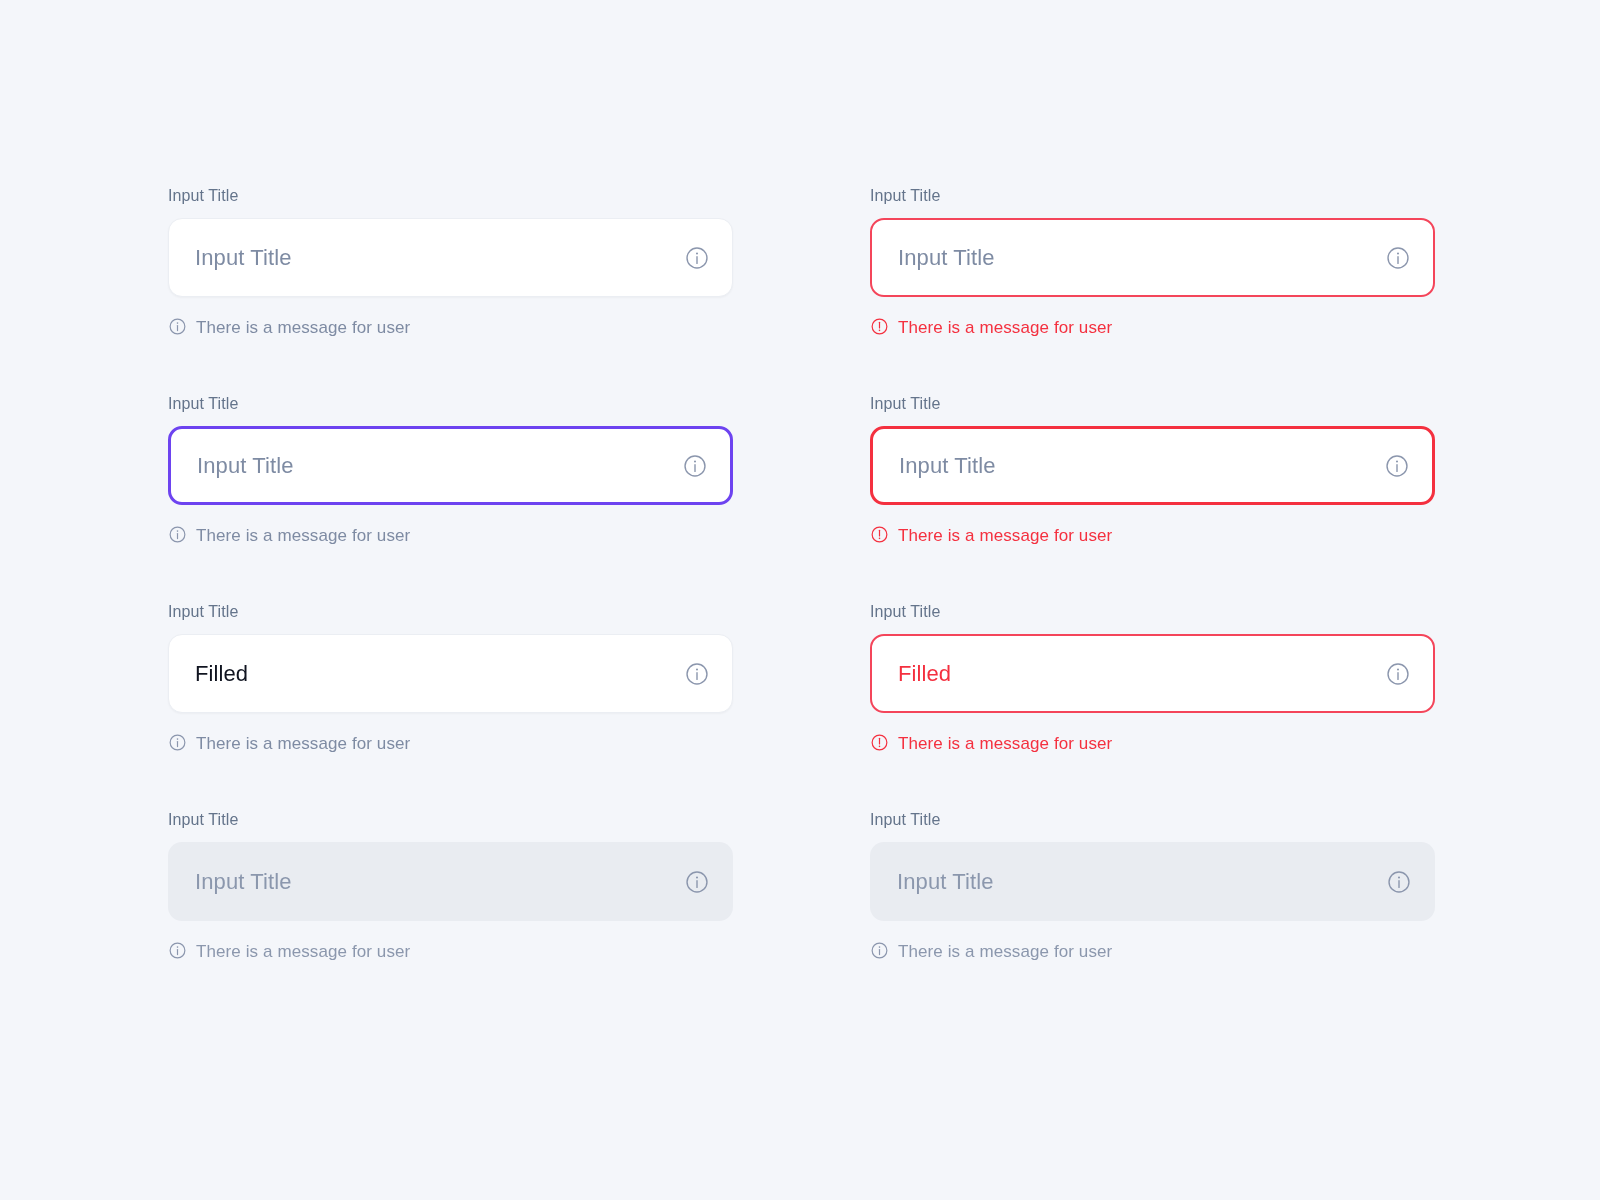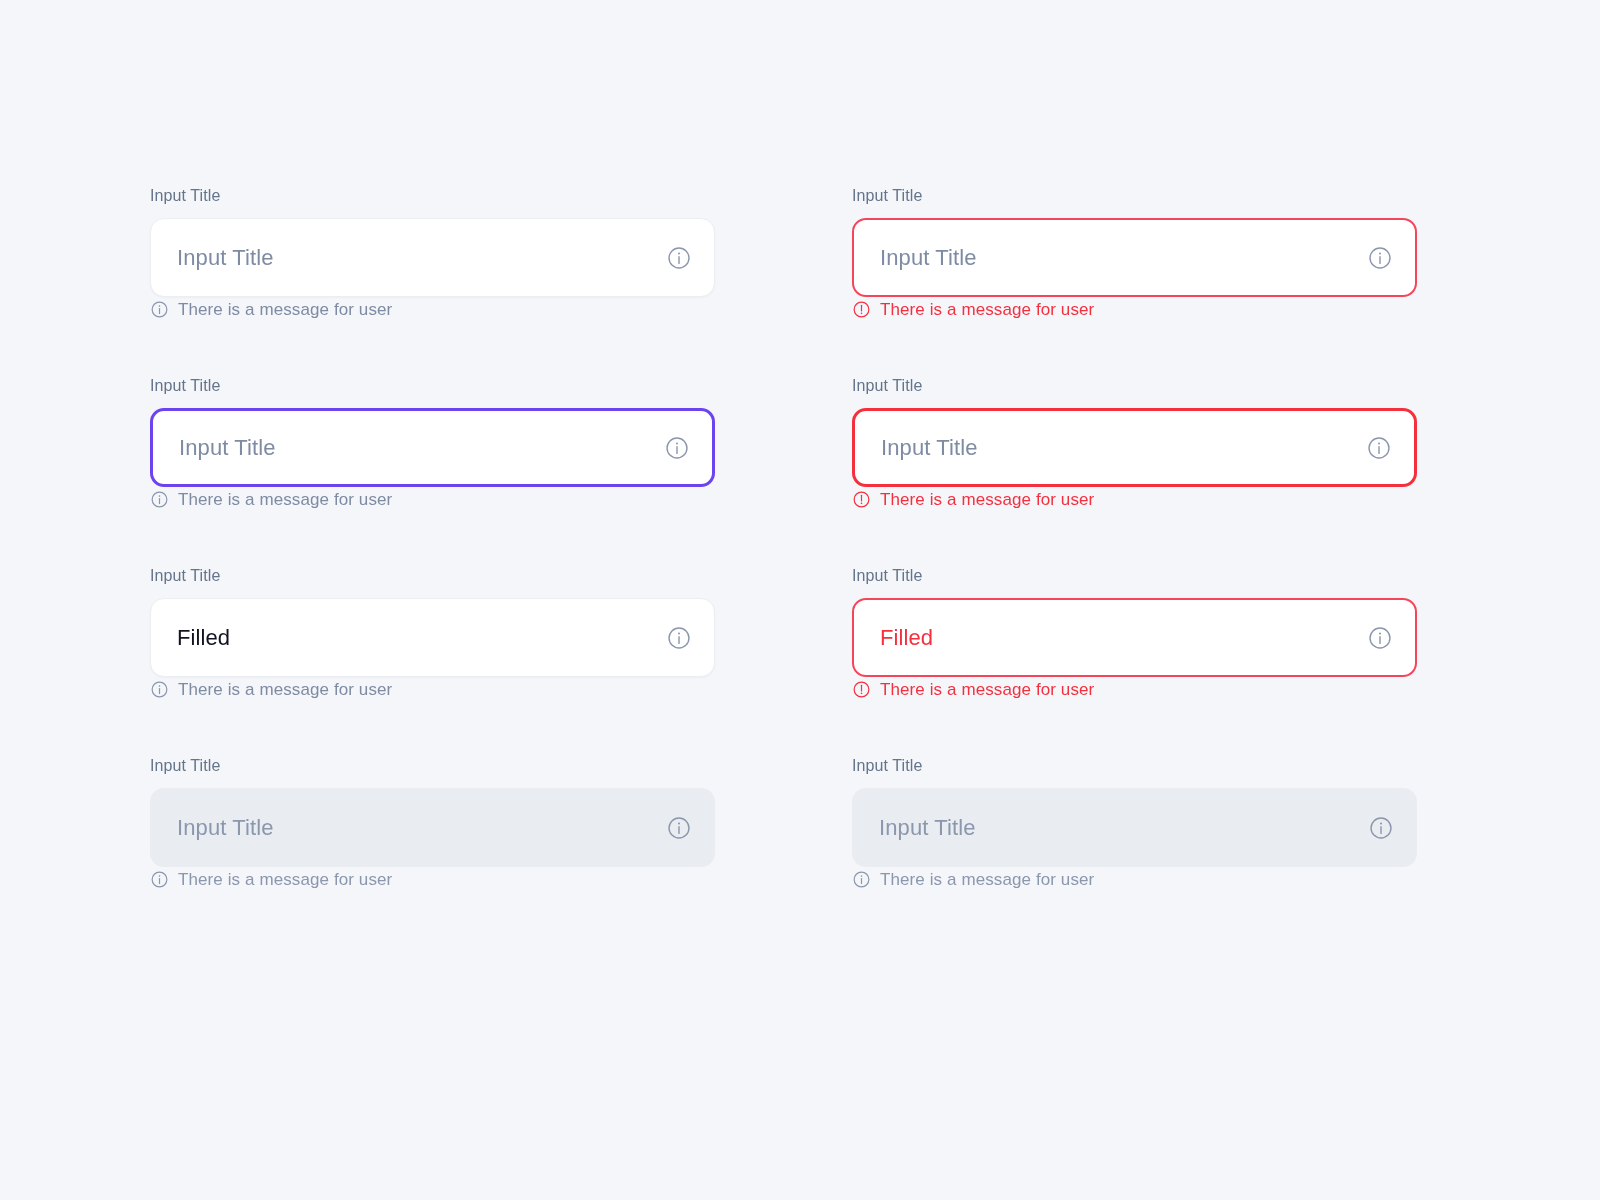--- a/index.html
+++ b/index.html
@@ -16,21 +16,21 @@
   }
 
   .canvas {
     position: relative;
     width: 1600px;
     height: 1200px;
   }
 
   .grid {
     position: absolute;
-    left: 150px;
+    left: 168px;
     top: 186px;
     width: 1275px;
     display: grid;
     grid-template-columns: 565px 565px;
     column-gap: 137px;
     row-gap: 56px;
   }
 
   .field {
     width: 565px;
@@ -115,22 +115,21 @@
     height: 26px;
     margin-left: 14px;
     display: flex;
     align-items: center;
     justify-content: center;
   }
   .trailing-icon svg { display: block; }
 
   .message-row {
     display: flex;
-    align-items: center;
-    margin-top: 2px;
+    margin-top: 20px;
     gap: 9px;
   }
 
   .message-icon {
     flex: 0 0 auto;
     width: 19px;
     height: 19px;
     display: flex;
     align-items: center;
     justify-content: center;

